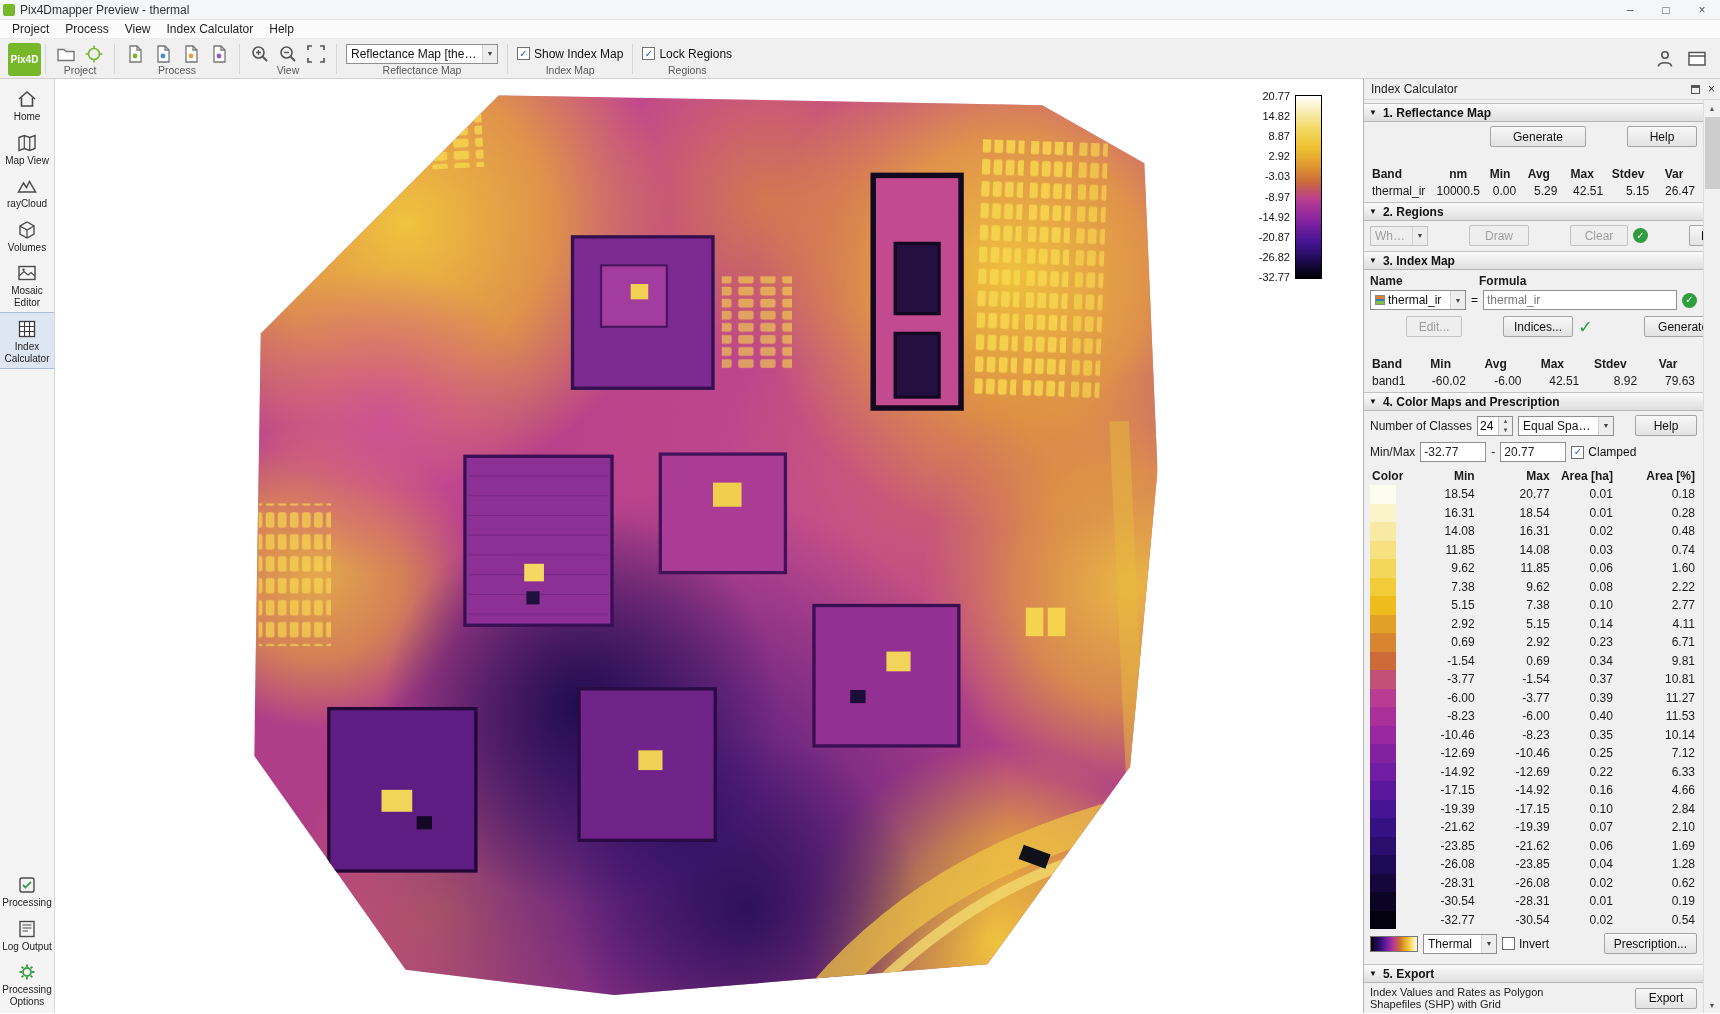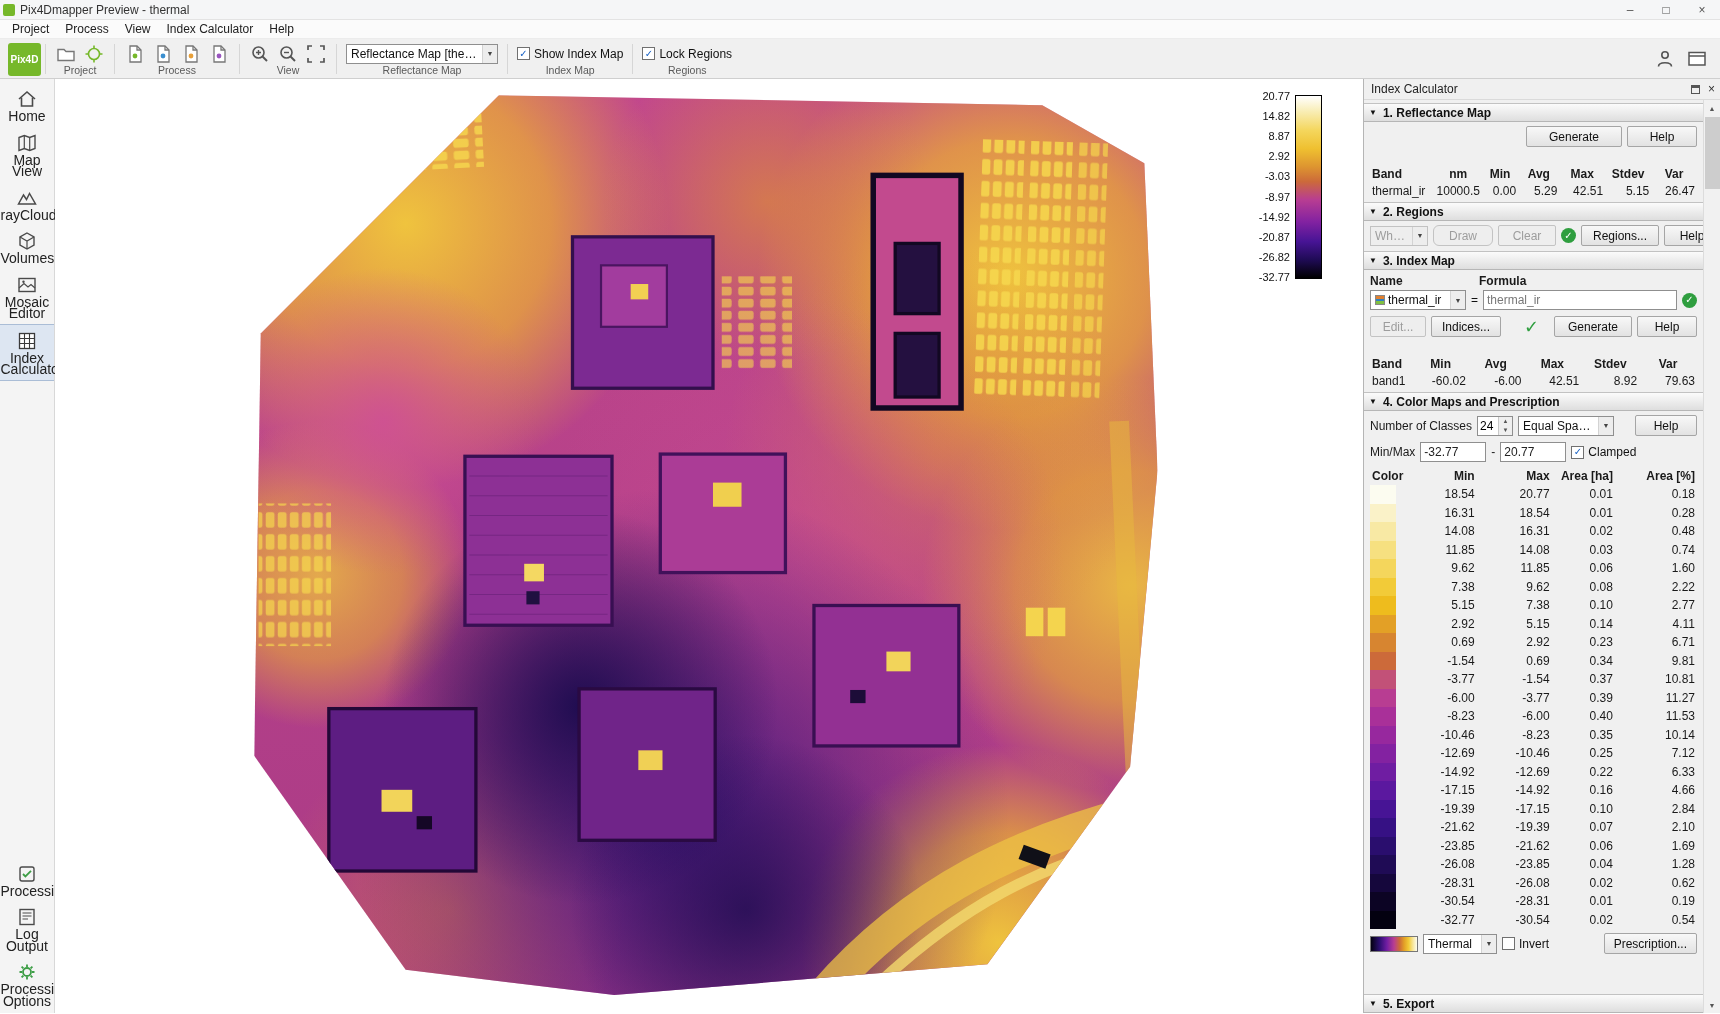--- a/index.html
+++ b/index.html
@@ -35,21 +35,21 @@
 .cmark{font-size:10px;color:#1660c4;font-weight:bold;line-height:1;}
 .cblabel{font-size:12px;color:#111;}
 
 
 .content{display:flex;height:934px;}
 
 
 .sidebar{width:55px;background:#f4f4f4;border-right:1px solid #d8d8d8;display:flex;flex-direction:column;align-items:center;padding:4px 0 2px;}
 .side-item{display:flex;flex-direction:column;align-items:center;gap:1px;padding:5px 0 4px;width:100%;}
 .side-item.active{background:#dde6f2;border-top:1px solid #aabdd6;border-bottom:1px solid #aabdd6;}
-.silabel{font-size:14px;color:#222;text-align:center;line-height:11.5px;width:53px;}
+.silabel{font-size:10px;color:#222;text-align:center;line-height:11.5px;width:53px;}
 .sicon{width:22px;height:22px;display:flex;align-items:center;justify-content:center;}
 .side-bottom{margin-top:auto;width:100%;display:flex;flex-direction:column;align-items:center;}
 
 
 .map-area{flex:1;position:relative;background:#ffffff;overflow:hidden;}
 .thermal-map{position:absolute;left:197px;top:13px;width:911px;height:903px;}
 .legend{position:absolute;top:16px;right:41px;display:flex;gap:5px;}
 .legend-ticks{height:192px;margin-top:-4px;display:flex;flex-direction:column;justify-content:space-between;}
 .ltick{font-size:11px;text-align:right;line-height:11px;color:#111;}
 .legend-bar{width:27px;height:184px;border:1px solid #000;flex:none;
@@ -61,21 +61,21 @@
 .panel-title{font-size:12px;color:#222;}
 .ph-icons{margin-left:auto;display:flex;gap:8px;align-items:center;}
 .ph-float{width:9px;height:9px;border:1px solid #555;border-top-width:3px;}
 .ph-close{font-size:12px;color:#333;line-height:1;}
 .panel-body{flex:1;display:flex;flex-direction:column;padding-right:17px;overflow:hidden;}
 .sechead{height:19px;display:flex;align-items:center;gap:6px;padding:0 5px;background:linear-gradient(#fbfbfb,#dedede);border-top:1px solid #c2c2c2;border-bottom:1px solid #b6b6b6;margin-top:3px;}
 .tri{font-size:8px;color:#111;line-height:1;}
 .sectitle{font-size:12px;font-weight:bold;color:#111;}
 .prow{display:flex;align-items:center;gap:5px;margin:4px 6px 2px;}
 .prow.right{justify-content:flex-end;}
-.btn{height:21px;padding:0 9px;background:linear-gradient(#f8f8f8,#e2e2e2);border:1px solid #a5a5a5;border-radius:2px;font-size:12px;color:#111;display:inline-flex;align-items:center;justify-content:center;font-family:inherit;}
+.btn{height:21px;padding:0 9px;background:linear-gradient(#f8f8f8,#e2e2e2);border:1px solid #a5a5a5;border-radius:2px;font-size:12px;color:#111;display:inline-flex;align-items:center;justify-content:center;font-family:inherit;margin-left:36px;}
 .btn.dis{color:#9d9d9d;background:#eeeeee;border-color:#c3c3c3;}
 .field{height:20px;border:1px solid #8f8f8f;background:#fff;font-size:12px;padding:0 3px;font-family:inherit;color:#222;}
 .gcheck{width:15px;height:15px;min-width:15px;border-radius:50%;background:#2f9e3f;color:#fff;font-size:10px;font-weight:bold;display:inline-flex;align-items:center;justify-content:center;line-height:1;}
 .bigcheck{color:#2f9e3f;font-size:18px;font-weight:bold;margin-left:auto;margin-right:10px;line-height:1;}
 .blabel{font-weight:bold;font-size:12px;}
 .ptable{border-collapse:collapse;margin:16px 6px 0;width:calc(100% - 12px);}
 .ptable th{font-weight:bold;padding:2px;font-size:12px;}
 .ptable td{text-align:right;padding:1px 2px;font-size:12px;}
 .ptable .l{text-align:left;}
 .ctable{border-collapse:collapse;margin:3px 6px 0;width:calc(100% - 12px);}
@@ -517,21 +517,21 @@
 
       <div class="sechead">
         <span class="tri">▼</span>
         <span class="sectitle">2. Regions</span>
       </div>
       <div class="prow">
         <div class="combo dis" style="width:58px;">
           <span class="combo-text">Whole M</span>
           <span class="combo-arrow">▼</span>
         </div>
-        <button class="btn dis" style="min-width:60px;border-radius:6px;">Draw</button>
+        <button class="btn dis" style="min-width:60px;">Draw</button>
         <button class="btn dis" style="min-width:58px;">Clear</button>
         <span class="gcheck">✓</span>
         <button class="btn" style="min-width:78px;">Regions...</button>
         <button class="btn" style="min-width:56px;">Help</button>
       </div>
 
       <div class="sechead">
         <span class="tri">▼</span>
         <span class="sectitle">3. Index Map</span>
       </div>
@@ -865,20 +865,24 @@
           <span class="cblabel">Invert</span>
         </label>
         <button class="btn" style="min-width:88px;margin-left:auto;">Prescription...</button>
       </div>
 
       <div class="s5">
         <div class="sechead">
           <span class="tri">▼</span>
           <span class="sectitle">5. Export</span>
         </div>
+        <div class="footer-row">
+          <span class="footer-text">Index Values and Rates as Polygon Shapefiles (SHP) with Grid</span>
+          <button class="btn" style="min-width:62px;">Export</button>
+        </div>
       </div>
     </div>
 
     <div class="pscroll">
       <span class="scroll-arrow">▲</span>
       <span class="scroll-thumb"></span>
       <span class="scroll-arrow down">▼</span>
     </div>
   </div>
 </div>

